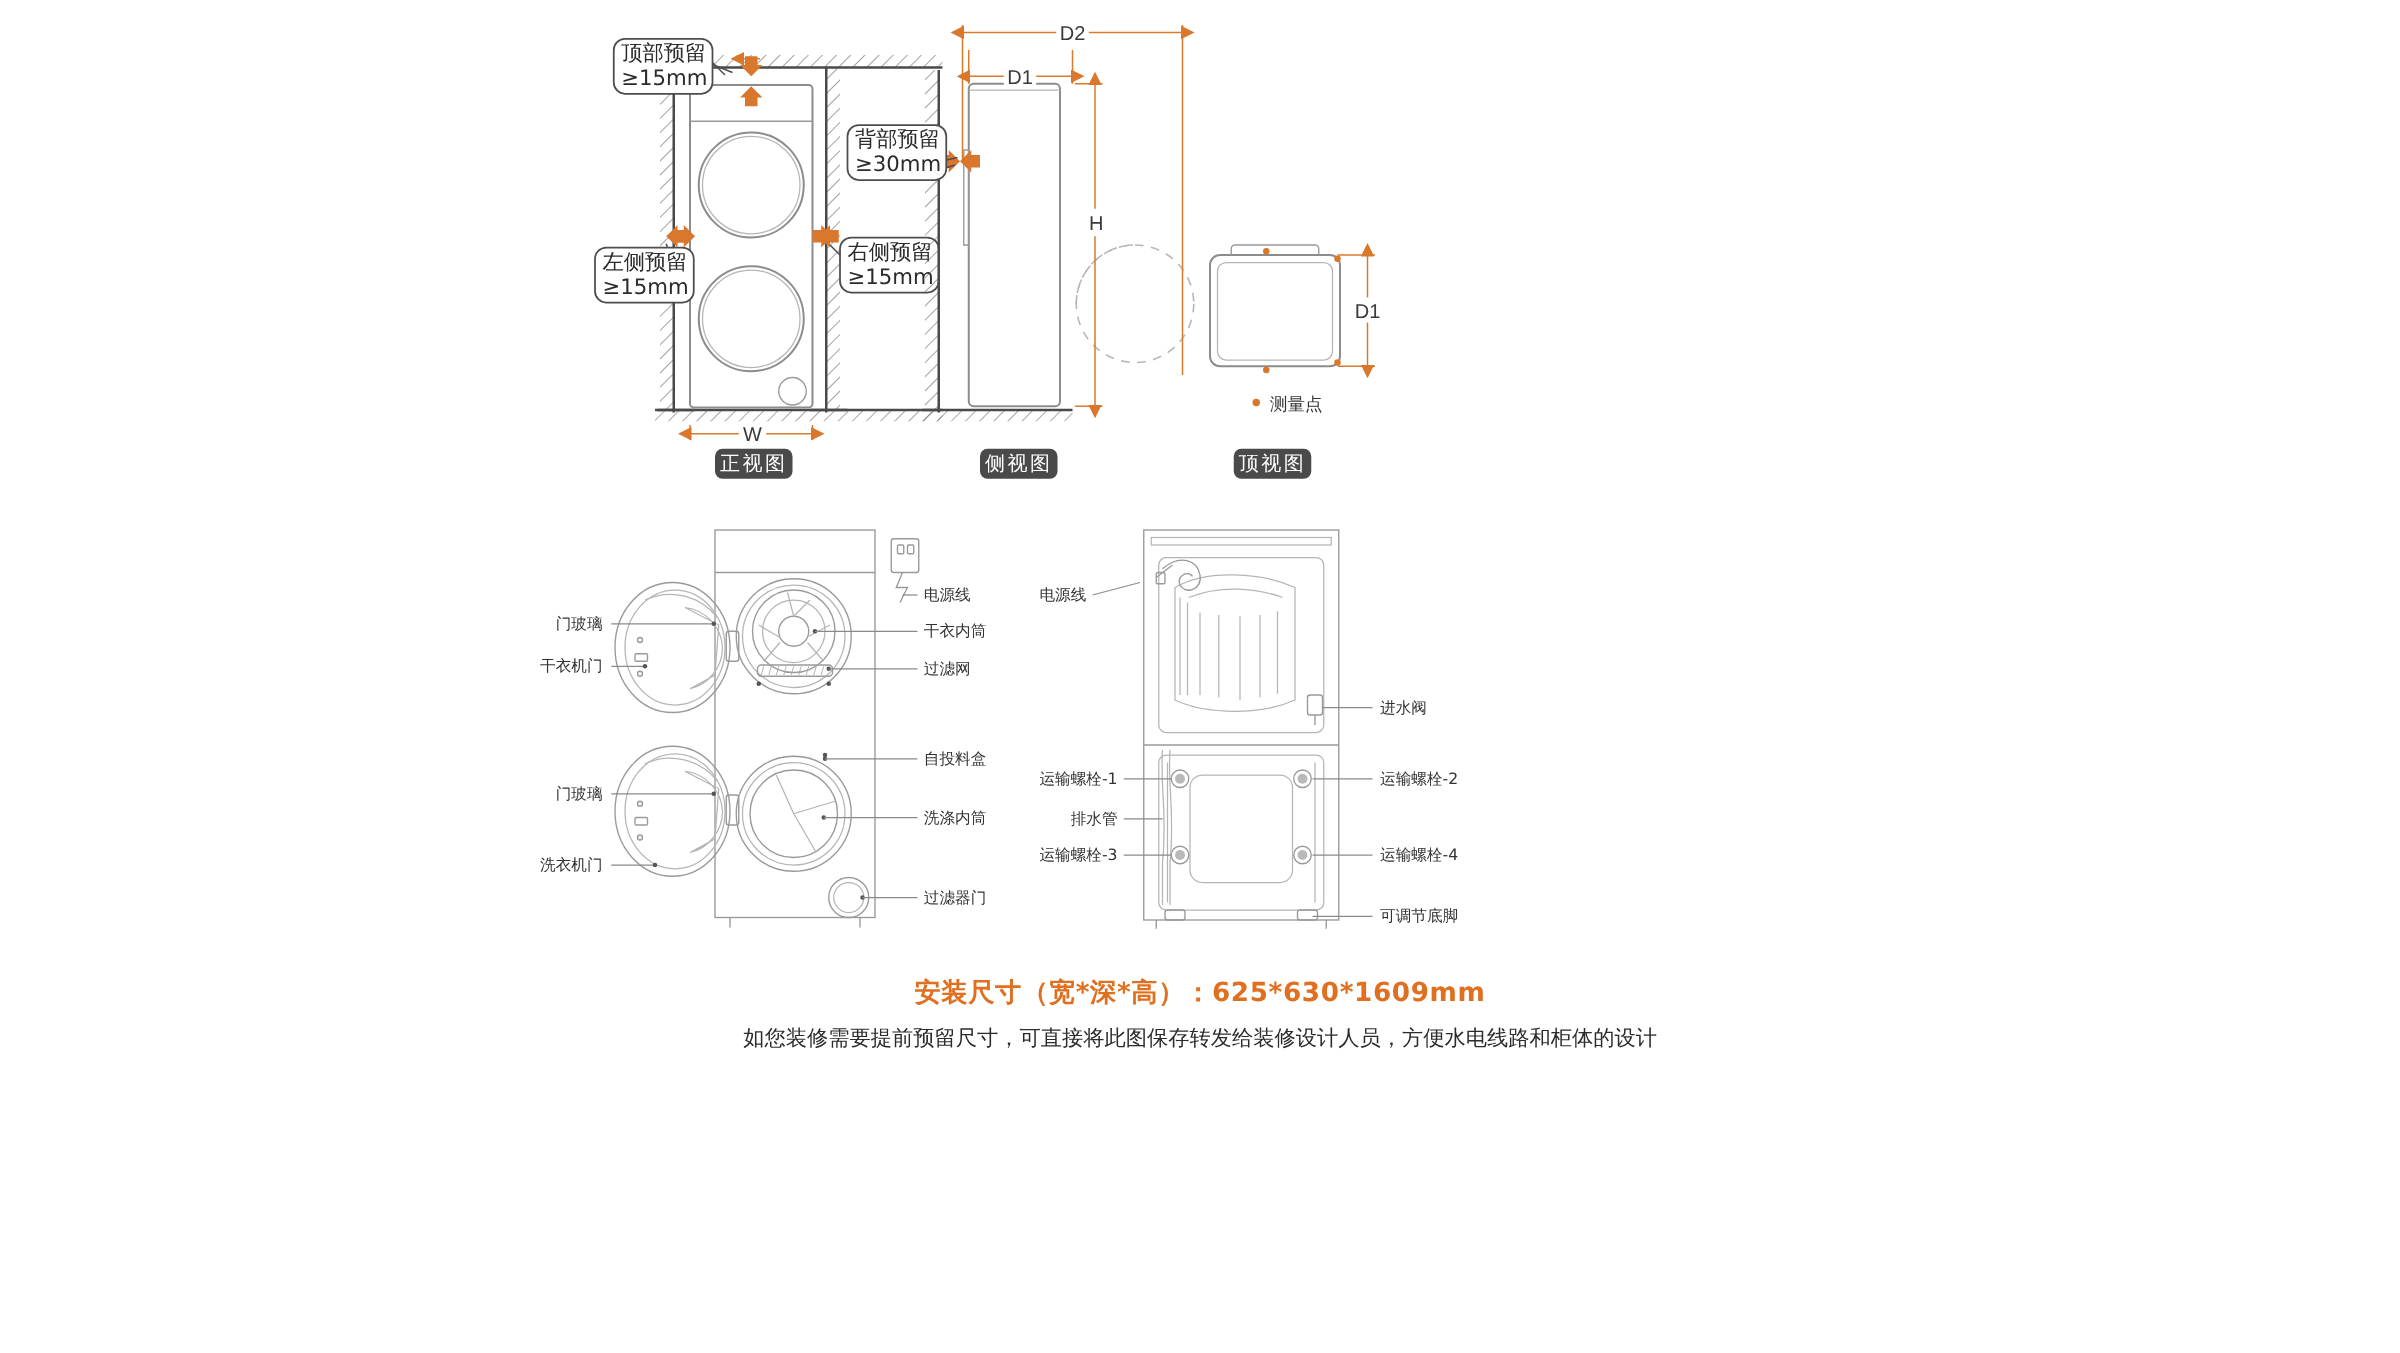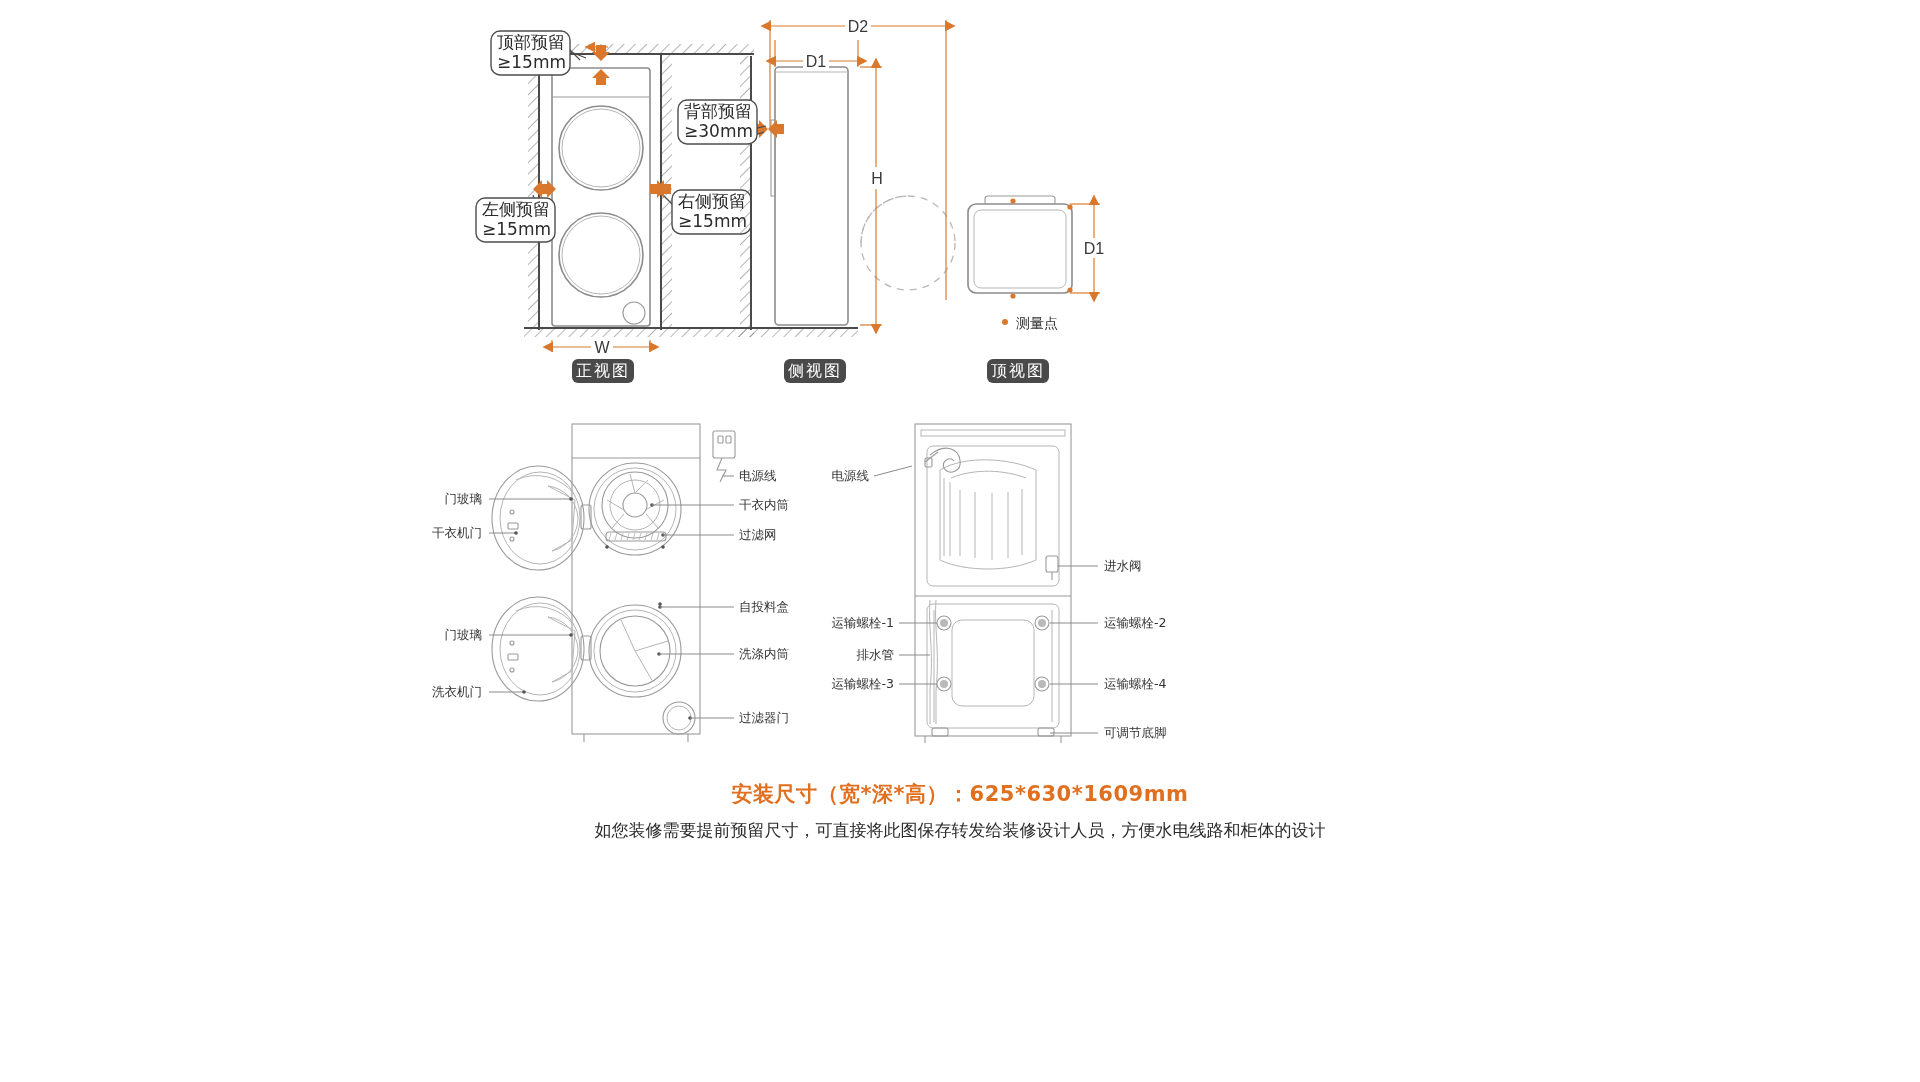--- a/index.html
+++ b/index.html
@@ -467,16 +467,16 @@
       <g>
         <line x1="1050" y1="733" x2="1098" y2="733" class="part-lead"></line>
         <text class="part-txt" x="1104" y="737">可调节底脚</text>
       </g>
     </g>
   </g>
 </svg>
 
 <div class="footer" style="top:780px;">
   <div class="foot-main">安装尺寸（宽*深*高）：625*630*1609mm</div>
-  <div class="foot-sub" style="margin-top:10px;font-family:Liberation Serif, serif;">如您装修需要提前预留尺寸，可直接将此图保存转发给装修设计人员，方便水电线路和柜体的设计</div>
+  <div class="foot-sub" style="margin-top:10px;">如您装修需要提前预留尺寸，可直接将此图保存转发给装修设计人员，方便水电线路和柜体的设计</div>
 </div>
 
 </div>
 
 </body></html>

